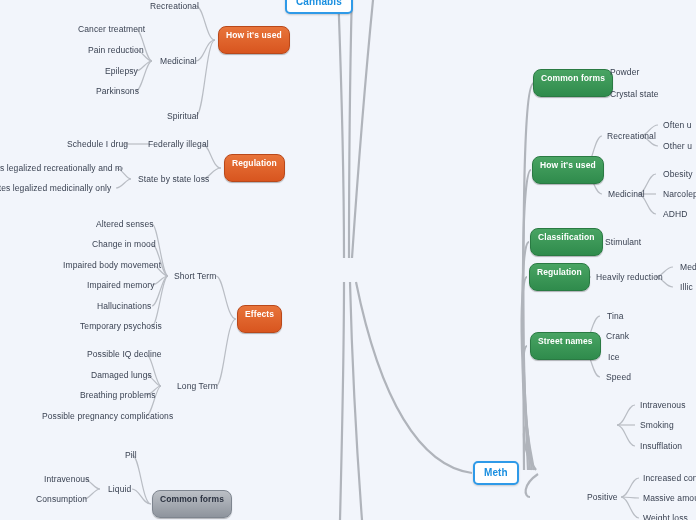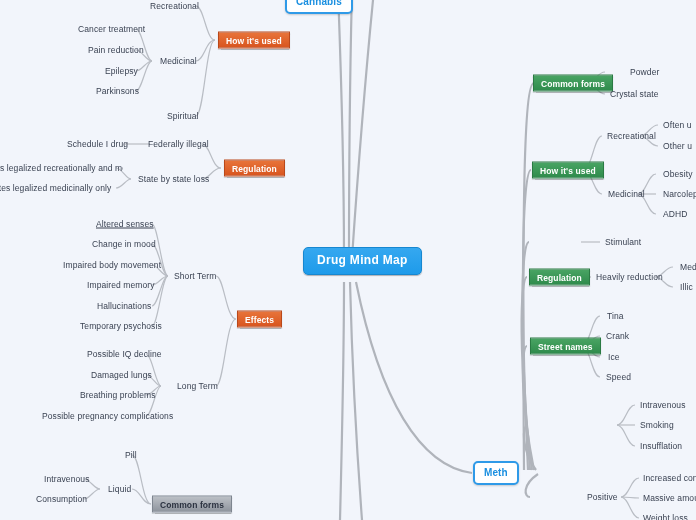--- a/index.html
+++ b/index.html
@@ -21,22 +21,22 @@
     color:#3a4252;
     letter-spacing:.1px;
     line-height:11px;
   }
   
   .leaf{padding:0 2px;transform:translateY(-50%);}
 
   
   .box{
     transform:translateY(-50%);
-    padding:3px 7px 1px 7px;
-    border-radius:0;
+    padding:3px 7px 12px 7px;
+    border-radius:8px;
     font-weight:bold;
     font-size:8.5px;
     box-shadow:0 1px 1px rgba(0,0,0,.28);
     text-align:center;
   }
   .box.central{
     font-size:12px;
     padding:7px 13px 8px 13px;
     border-radius:5px;
     background:linear-gradient(#35a8f0,#1e9bea);
@@ -151,21 +151,20 @@
 
     <path d="M617,425 C625,425 627,405 635,405"></path>
     <path d="M617,425 C625,425 627,425 635,425"></path>
     <path d="M617,425 C625,425 627,446 635,446"></path>
 
     <path d="M621,497 C629,497 631,478 639,478"></path>
     <path d="M621,497 C629,497 631,498 639,498"></path>
     <path d="M621,497 C629,497 631,518 639,518"></path>
   </svg>
 
-  <div class="node box central" style="left:303px;top:261px;">Drug Mind Map</div>
 
   <div class="node box topic" style="left:285px;top:2px;">Cannabis</div>
   <div class="node box topic" style="left:473px;top:473px;">Meth</div>
 
   <div class="node box orange" style="left:218px;top:40px;">How it's used</div>
   <div class="node leaf" style="left:148px;top:6px;">Recreational</div>
   <div class="node leaf" style="left:158px;top:61px;">Medicinal</div>
   <div class="node leaf" style="left:165px;top:116px;">Spiritual</div>
   <div class="node leaf" style="left:76px;top:29px;">Cancer treatment</div>
   <div class="node leaf" style="left:86px;top:50px;">Pain reduction</div>
@@ -175,50 +174,51 @@
   <div class="node box orange" style="left:224px;top:168px;">Regulation</div>
   <div class="node leaf" style="left:146px;top:144px;">Federally illegal</div>
   <div class="node leaf" style="left:136px;top:179px;">State by state loss</div>
   <div class="node leaf" style="left:65px;top:144px;">Schedule I drug</div>
   <div class="node leaf clip" style="left:-46px;top:168px;width:165px;">Some states legalized recreationally and medicinally</div>
   <div class="node leaf clip" style="left:-40px;top:188px;width:158px;">Some states legalized medicinally only</div>
 
   <div class="node box orange" style="left:237px;top:319px;">Effects</div>
   <div class="node leaf" style="left:172px;top:276px;">Short Term</div>
   <div class="node leaf" style="left:175px;top:386px;">Long Term</div>
-  <div class="node leaf" style="left:94px;top:224px;text-decoration:underline;">Altered senses</div>
+  <div class="node leaf" style="left:94px;top:224px;">Altered senses</div>
   <div class="node leaf" style="left:90px;top:244px;">Change in mood</div>
   <div class="node leaf" style="left:61px;top:265px;">Impaired body movement</div>
   <div class="node leaf" style="left:85px;top:285px;">Impaired memory</div>
   <div class="node leaf" style="left:95px;top:306px;">Hallucinations</div>
   <div class="node leaf" style="left:78px;top:326px;">Temporary psychosis</div>
   <div class="node leaf" style="left:85px;top:354px;">Possible IQ decline</div>
   <div class="node leaf" style="left:89px;top:375px;">Damaged lungs</div>
   <div class="node leaf" style="left:78px;top:395px;">Breathing problems</div>
   <div class="node leaf" style="left:40px;top:416px;">Possible pregnancy complications</div>
 
   <div class="node box grey" style="left:152px;top:504px;">Common forms</div>
   <div class="node leaf" style="left:113px;top:455px;margin-left:10px;">Pill</div>
   <div class="node leaf" style="left:106px;top:489px;">Liquid</div>
   <div class="node leaf" style="left:42px;top:479px;">Intravenous</div>
   <div class="node leaf" style="left:34px;top:499px;">Consumption</div>
 
   <div class="node box green" style="left:533px;top:83px;">Common forms</div>
-  <div class="node leaf" style="left:608px;top:72px;margin-left:20px;">Powder</div>
+  <div class="node leaf" style="left:608px;top:72px;">Powder</div>
   <div class="node leaf" style="left:608px;top:94px;">Crystal state</div>
 
   <div class="node box green" style="left:532px;top:170px;">How it's used</div>
   <div class="node leaf" style="left:605px;top:136px;">Recreational</div>
   <div class="node leaf" style="left:606px;top:194px;">Medicinal</div>
   <div class="node leaf clip" style="left:661px;top:125px;width:35px;">Often u</div>
   <div class="node leaf clip" style="left:661px;top:146px;width:35px;">Other u</div>
   <div class="node leaf" style="left:661px;top:174px;">Obesity</div>
   <div class="node leaf clip" style="left:661px;top:194px;width:35px;">Narcolepsy</div>
   <div class="node leaf" style="left:661px;top:214px;">ADHD</div>
 
+  <div class="node box green" style="left:530px;top:242px;">Classification</div>
   <div class="node leaf" style="left:603px;top:242px;">Stimulant</div>
 
   <div class="node box green" style="left:529px;top:277px;">Regulation</div>
   <div class="node leaf" style="left:594px;top:277px;">Heavily reduction</div>
   <div class="node leaf clip" style="left:678px;top:267px;width:18px;">Med</div>
   <div class="node leaf clip" style="left:678px;top:287px;width:18px;">Illic</div>
 
   <div class="node box green" style="left:530px;top:346px;">Street names</div>
   <div class="node leaf" style="left:605px;top:316px;">Tina</div>
   <div class="node leaf" style="left:604px;top:336px;">Crank</div>

